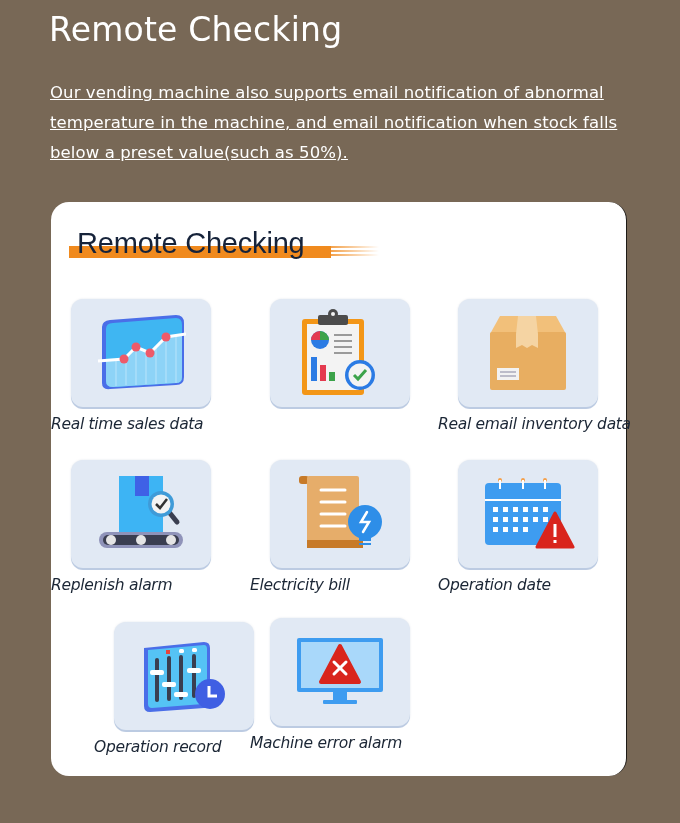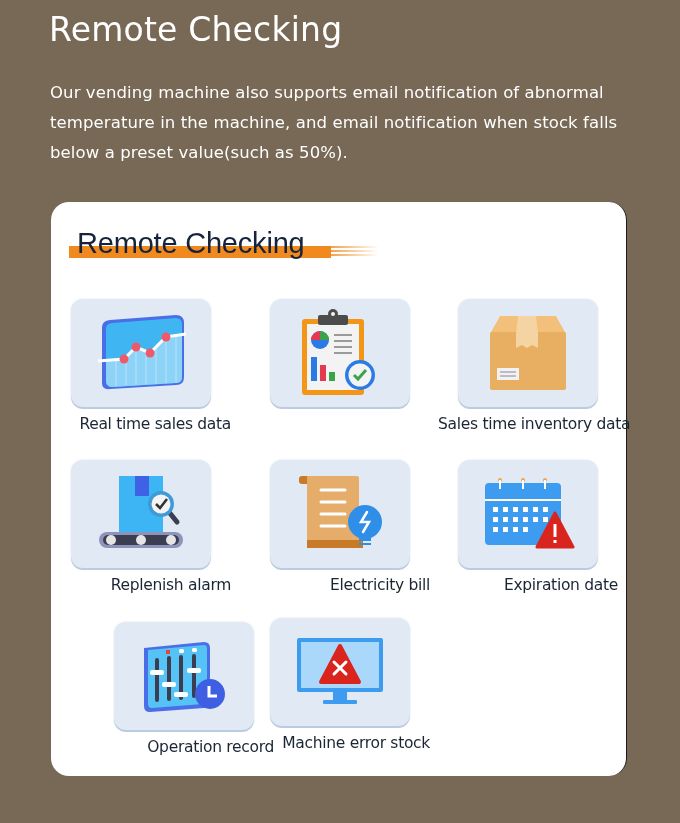--- a/index.html
+++ b/index.html
@@ -21,20 +21,21 @@
     line-height: 44px;
   }
   .intro {
     position: absolute; left: 50px; top: 78px;
     width: 590px;
     margin: 0;
     color: #ffffff;
     font-size: 16.5px;
     line-height: 30px;
     letter-spacing: 0.1px;
+    text-decoration: underline;
   }
   .card {
     position: absolute;
     left: 51px; top: 202px;
     width: 576px; height: 574px;
     background: #ffffff;
     border-radius: 18px;
     border-right: 1.5px solid #1d1a16;
     box-sizing: border-box;
   }
@@ -58,21 +59,22 @@
     font-family: "Liberation Sans", sans-serif;
     font-size: 29px;
     color: #16233a;
     line-height: 38px;
     padding-left: 8px;
     letter-spacing: -0.2px;
   }
   .feature {
     position: absolute;
     width: 180px;
-    text-align: right;
+    text-align: left;
+    font-style: italic;
   }
   .tile {
     width: 140px; height: 108px;
     margin: 0 auto;
     background: #e1e9f4;
     border-radius: 12px;
     box-shadow: 0 2px 0 #bccbe2, 0 0 2px rgba(120,140,170,0.25);
     position: relative;
     display: flex; align-items: center; justify-content: center;
   }
@@ -161,21 +163,21 @@
         <svg width="80" height="78" viewBox="0 0 80 78">
           <path d="M12 2 L68 2 L78 20 L2 20 Z" fill="#f2c07a"></path>
           <rect x="2" y="18" width="76" height="58" rx="2" fill="#e8ae61"></rect>
           <path d="M30 2 L48 2 L50 20 L50 34 L44 31 L39 34 L34 31 L28 34 L28 20 Z" fill="#f5d4a3"></path>
           <rect x="9" y="54" width="22" height="12" fill="#f2f2f2"></rect>
           <line x1="12" y1="58" x2="28" y2="58" stroke="#aab" stroke-width="1.5"></line>
           <line x1="12" y1="62" x2="28" y2="62" stroke="#aab" stroke-width="1.5"></line>
         </svg>
       </span>
     </div>
-    <div class="label">Sales time inventory data</div>
+    <div class="label">Real email inventory data</div>
   </div>
 
   <div class="feature" style="left:0px; top:258px;">
     <div class="tile">
       <span>
         <svg width="92" height="80" viewBox="0 0 92 80">
           <rect x="24" y="2" width="44" height="56" fill="#3db4f4"></rect>
           <rect x="40" y="2" width="14" height="20" fill="#3f61e6"></rect>
           <rect x="4" y="58" width="84" height="16" rx="8" fill="#8f93b9"></rect>
           <rect x="8" y="61" width="76" height="10" rx="5" fill="#3a3e50"></rect>
@@ -248,21 +250,21 @@
               <rect x="22" y="50" width="5" height="5"></rect>
               <rect x="32" y="50" width="5" height="5"></rect>
               <rect x="42" y="50" width="5" height="5"></rect>
           </g>
           <path d="M74 36 L92 70 L56 70 Z" fill="#d9251d" stroke="#d9251d" stroke-width="3" stroke-linejoin="round"></path>
           <rect x="72.5" y="47" width="3" height="13" fill="#ffffff"></rect>
           <rect x="72.5" y="63" width="3" height="3" fill="#ffffff"></rect>
         </svg>
       </span>
     </div>
-    <div class="label">Expiration date</div>
+    <div class="label">Operation date</div>
   </div>
 
   <div class="feature" style="left:0px; top:420px;padding-left:43px;">
     <div class="tile">
       <span>
         <svg width="88" height="76" viewBox="0 0 88 76">
           <path d="M4 10 L64 4 Q70 4 70 10 L70 64 Q70 70 64 70 L10 74 Q4 74 4 68 Z" fill="#4a6ee8"></path>
           <path d="M8 12 L64 7 Q67 7 67 11 L67 62 Q67 66 63 66 L12 70 Q8 70 8 66 Z" fill="#55c3f5"></path>
           <rect x="26" y="12" width="4" height="4" fill="#e7443c"></rect>
           <rect x="39" y="11" width="5" height="4" rx="1.5" fill="#ffffff"></rect>
@@ -296,15 +298,15 @@
           <rect x="38" y="56" width="14" height="8" fill="#3e9cf0"></rect>
           <rect x="28" y="64" width="34" height="4" rx="1" fill="#3e9cf0"></rect>
           <path d="M45 10 L64 46 L26 46 Z" fill="#d9251d" stroke="#d9251d" stroke-width="4" stroke-linejoin="round"></path>
           <g stroke="#ffffff" stroke-width="3" stroke-linecap="round">
               <line x1="39" y1="26" x2="51" y2="38"></line>
               <line x1="51" y1="26" x2="39" y2="38"></line>
             </g>
         </svg>
       </span>
     </div>
-    <div class="label">Machine error stock</div>
+    <div class="label">Machine error alarm</div>
   </div>
 </div>
 
 </body></html>

